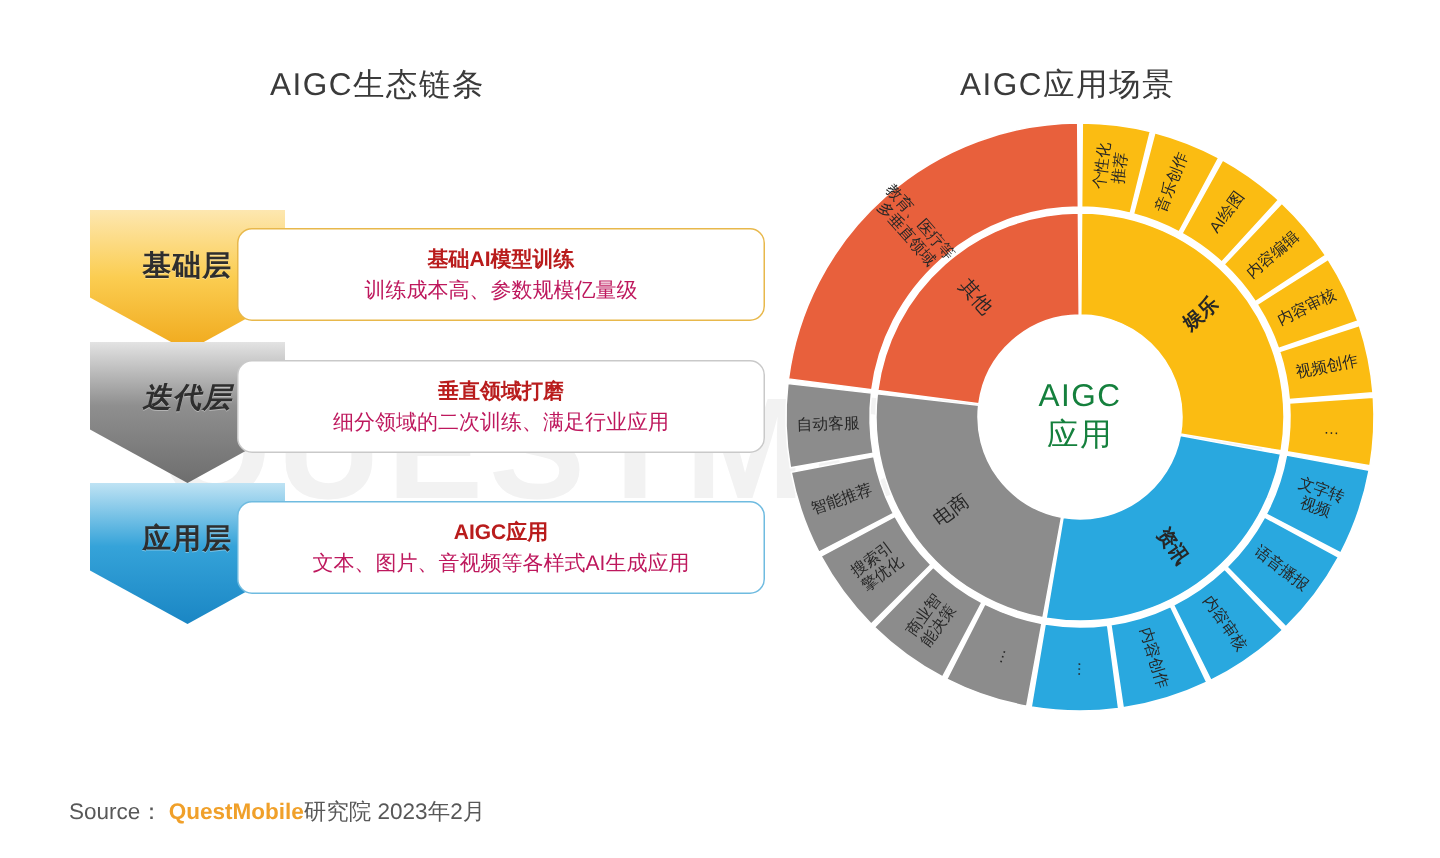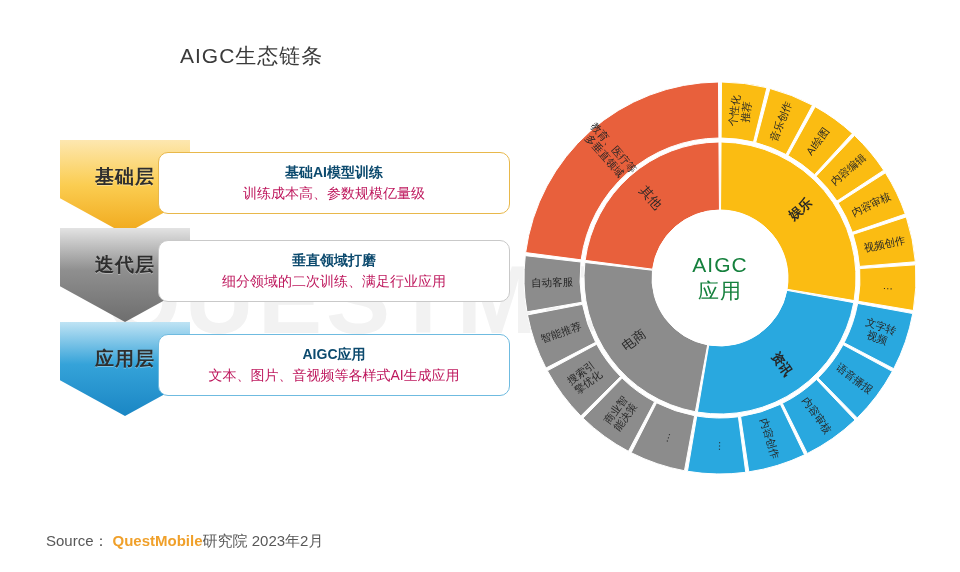--- a/index.html
+++ b/index.html
@@ -30,37 +30,37 @@
   .layer-1{top:148px;}
   .layer-2{top:236px;}
   .layer-3{top:330px;}
 
   .chev{
     position:absolute;left:0;top:-8px;width:130px;height:94px;
     display:flex;align-items:center;justify-content:center;
     clip-path:polygon(0 0,100% 0,100% 62%,50% 100%,0 62%);
   }
   .chev-1{background:linear-gradient(180deg,#fde7b0 0%,#fbcd51 48%,#f0a81b 100%);}
-  .chev-2{background:linear-gradient(180deg,#e3e3e3 0%,#8f8f8f 45%,#6e6e6e 100%);}
+  .chev-2{background:linear-gradient(180deg,#e3e3e3 0%,#8f8f8f 45%,#6e6e6e 100%);font-style:italic;}
   .chev-3{background:linear-gradient(180deg,#bfe3f4 0%,#35a3d9 45%,#1a86c4 100%);}
   .chev span{
     font-size:19px;font-weight:700;color:#2e2e2e;letter-spacing:1px;
     margin-bottom:20px;text-shadow:0 1px 0 rgba(255,255,255,.35);
   }
 
   .card{
     position:absolute;left:98px;top:4px;width:352px;height:62px;
     border:1px solid #cfcfcf;border-radius:10px;background:#fff;
     display:flex;flex-direction:column;align-items:center;justify-content:center;
     box-sizing:border-box;
   }
   .card-1{border-color:#e8b84b;}
   .card-2{border-color:#c9c9c9;}
   .card-3{border-color:#6fbbe0;text-align:center;}
-  .card .hd{font-size:14px;font-weight:700;color:#0c4a6e;line-height:1.5;}
+  .card .hd{font-size:14px;font-weight:700;color:#b91c1c;line-height:1.5;}
   .card .sb{font-size:14px;color:#be185d;line-height:1.55;}
 
   
   .sun{position:absolute;left:520px;top:78px;width:400px;height:400px;}
   .sun svg{display:block;}
   .seg-label{
     font-family:"Liberation Sans","DejaVu Sans",sans-serif;
     fill:#262626;font-size:10.5px;text-anchor:middle;dominant-baseline:middle;
   }
   .seg-label.inner{font-size:13px;font-weight:700;}
@@ -111,20 +111,21 @@
   <div class="layer layer-3">
     <div class="chev chev-3">
       <span>应用层</span>
     </div>
     <div class="card card-3">
       <div class="hd">AIGC应用</div>
       <div class="sb">文本、图片、音视频等各样式AI生成应用</div>
     </div>
   </div>
 
+  <div class="title" id="title-right">AIGC应用场景</div>
 
   <div class="sun">
     <svg id="sunburst-svg" width="400" height="400" viewBox="0 0 400 400">
         <path d="M201.53936457418743 4.0060451016212255 A196 196 0 0 1 246.9186448707673 9.698552912777842 L233.51331776483377 64.07039493769844 A140 140 0 0 0 201.0995461244196 60.00431792972944 Z" fill="#FBBC12" stroke="#ffffff" stroke-width="1"></path>
         <text class="seg-label " x="220.91052362773965" y="33.306418834996094" transform="rotate(-82.85 220.91052362773965 33.306418834996094)"><tspan x="220.91052362773965" dy="-6">个性化</tspan><tspan x="220.91052362773965" dy="12">推荐</tspan></text>
         <path d="M249.9019818482834 10.458995972867143 A196 196 0 0 1 292.46917452631897 27.183763024358257 L266.0494103759421 76.55983073168447 A140 140 0 0 0 235.64427274877386 64.61356855204798 Z" fill="#FBBC12" stroke="#ffffff" stroke-width="1"></path>
         <text class="seg-label " x="261.4357763222091" y="43.63617621813066" transform="rotate(-68.55 261.4357763222091 43.63617621813066)"><tspan x="261.4357763222091" dy="0">音乐创作</tspan></text>
         <path d="M295.1722463045459 28.65752560048969 A196 196 0 0 1 332.2895247016535 55.37814254335339 L294.49251764403823 96.69867324525241 A140 140 0 0 0 267.9801759318185 77.61251828606407 Z" fill="#FBBC12" stroke="#ffffff" stroke-width="1"></path>
         <text class="seg-label " x="298.153943827089" y="63.65557102987796" transform="rotate(-54.25 298.153943827089 63.65557102987796)"><tspan x="298.153943827089" dy="0">AI绘图</tspan></text>
         <path d="M334.5448258765852 57.47389772452428 A196 196 0 0 1 363.72427435548286 92.24861027916825 L316.94591025391634 123.03472162797732 A140 140 0 0 0 296.1034470547037 98.19564123180305 Z" fill="#FBBC12" stroke="#ffffff" stroke-width="1"></path>

